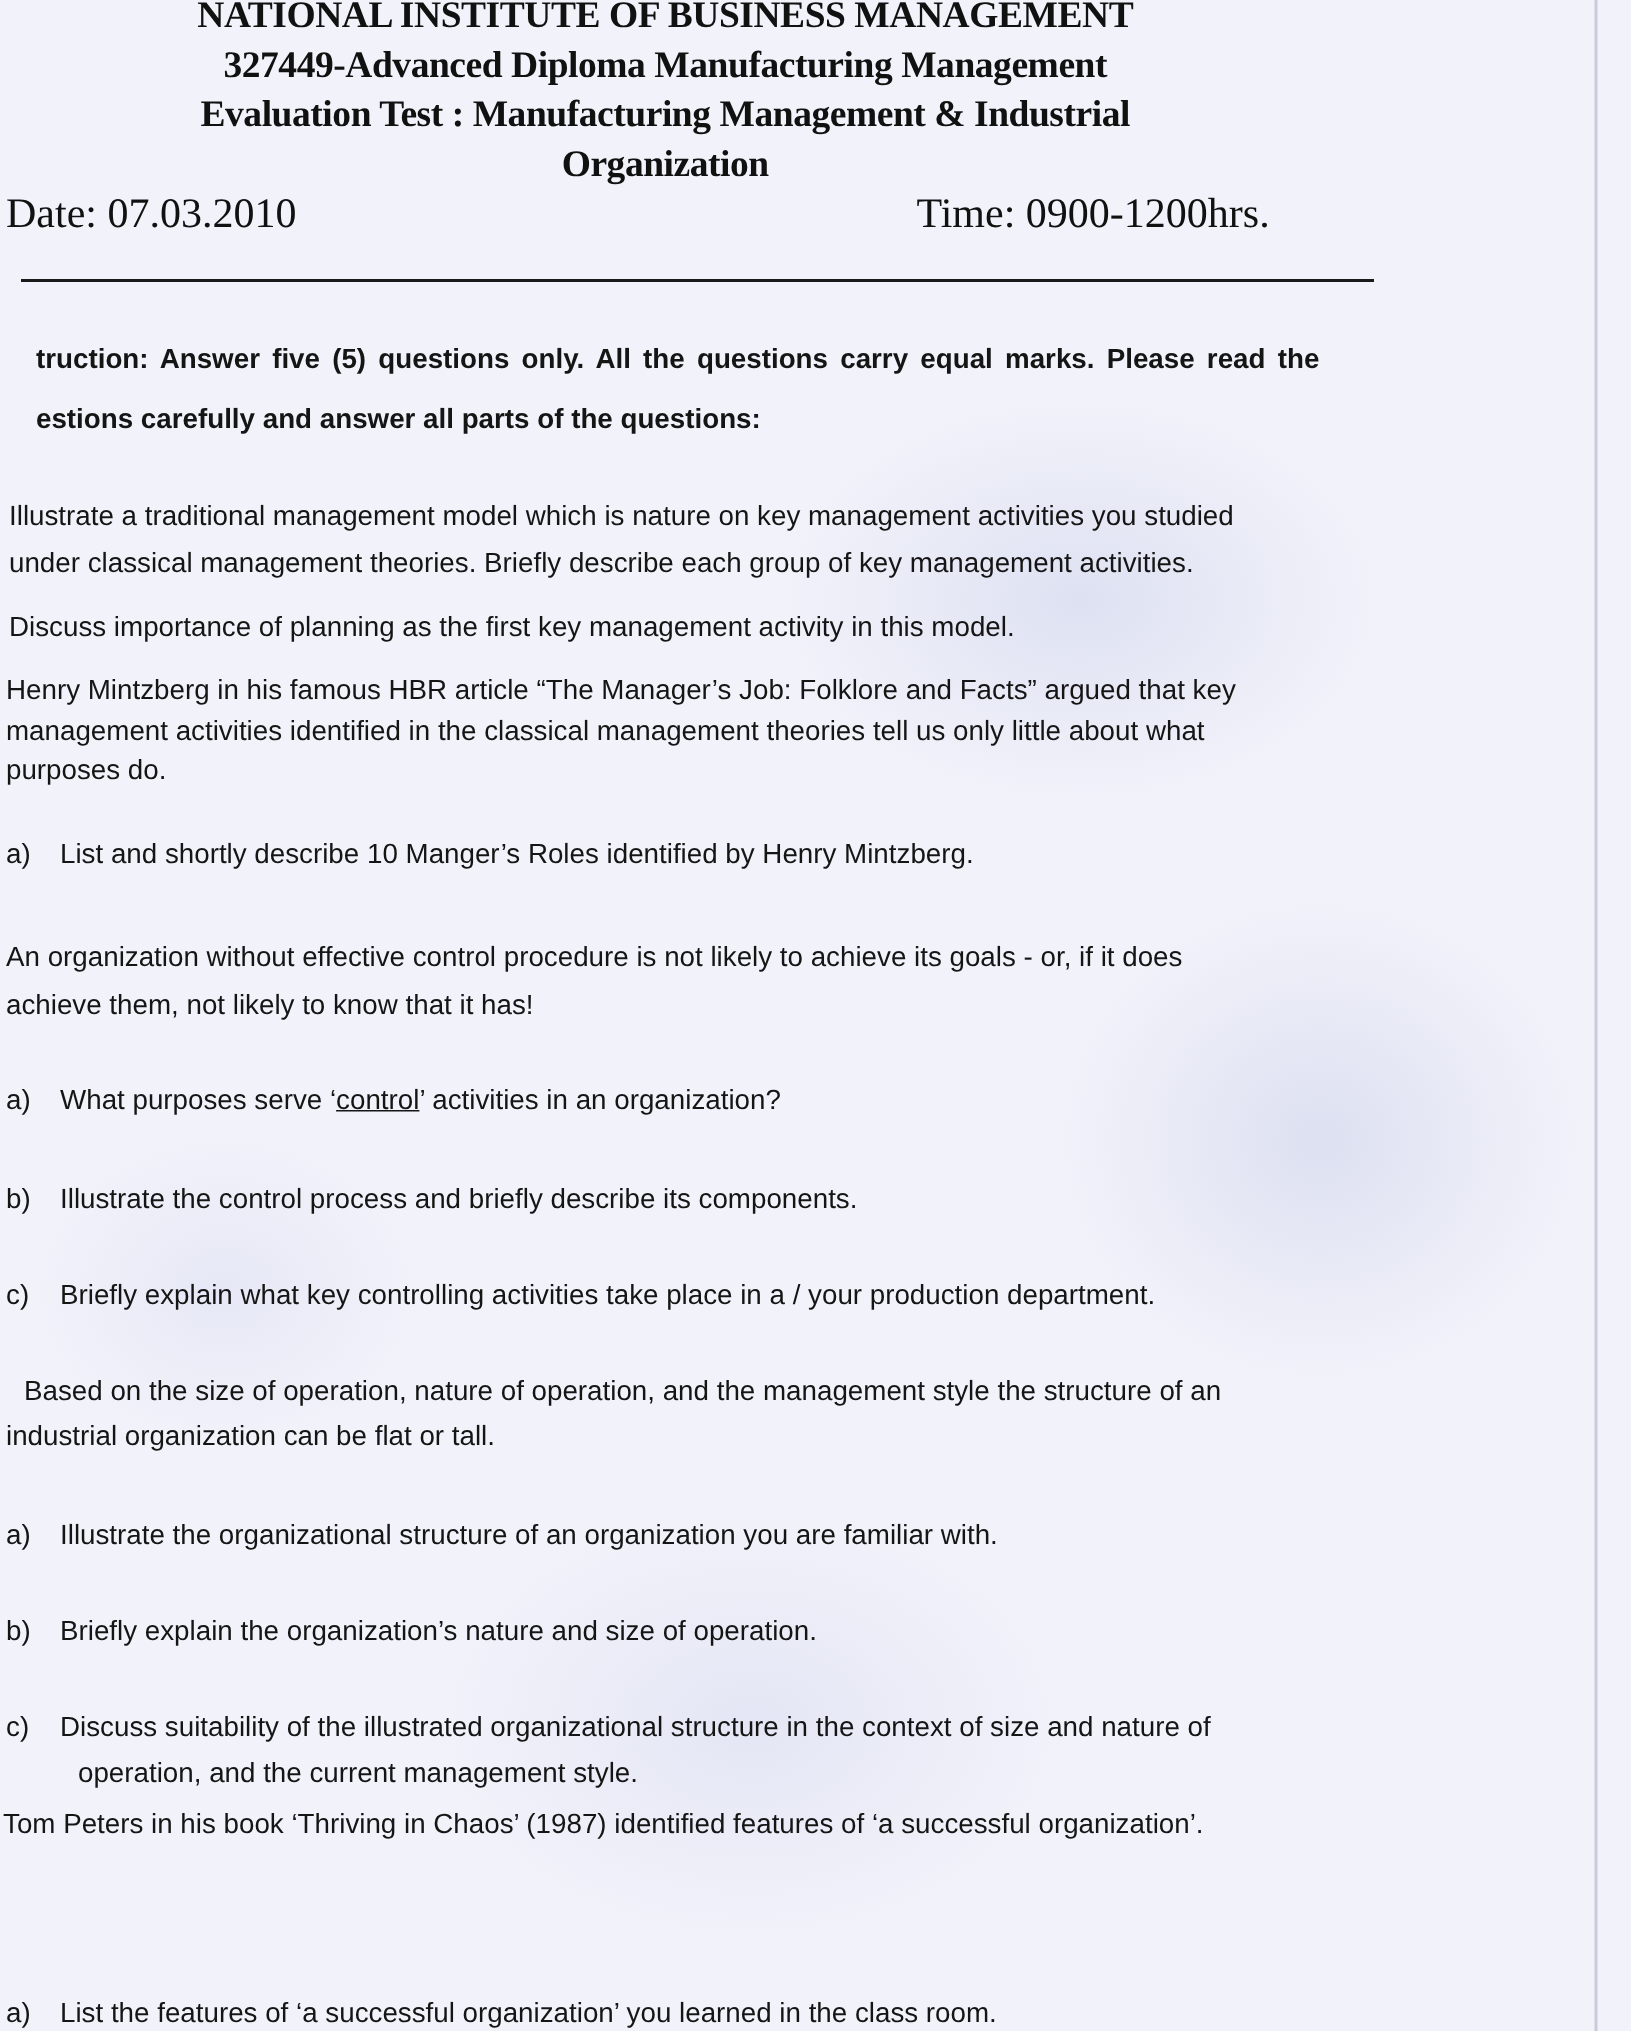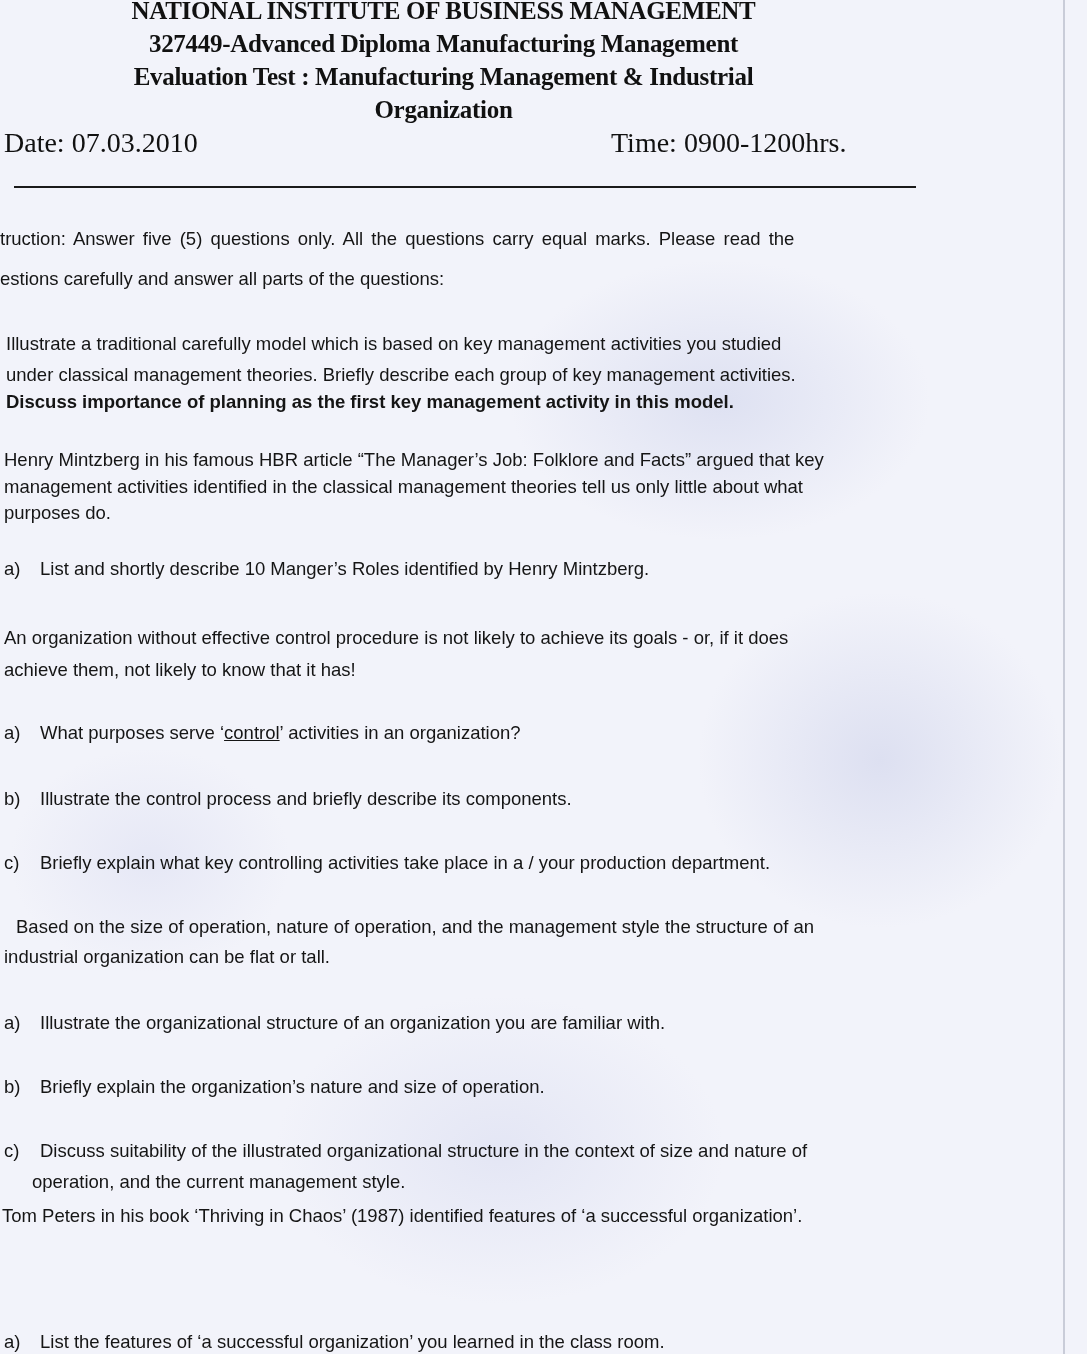--- a/index.html
+++ b/index.html
@@ -25,21 +25,21 @@
   .hdr-line.center-shift { left: -100px; }
   .meta {
     position: absolute; top: 128px; font-size: 28px; line-height: 30px;
   }
   .rule {
     position: absolute; left: 14px; top: 186px; width: 902px; height: 2px; background: #1a1a1a;
   }
   .txt {
     position: absolute; font-size: 18.5px; line-height: 31px; white-space: nowrap; color: #151515;
   }
-  .bold { font-weight: normal; }
+  .bold { font-weight: bold; padding-left: 24px; }
   .sub-label { display: inline-block; width: 36px; }
   u { text-decoration: underline; text-align: center; }
 </style>
 </head>
 <body>
 
 <div class="page-edge"></div>
 
 <div>
   <div class="hdr-line serif center-shift" style="top:-4px;">NATIONAL INSTITUTE OF BUSINESS MANAGEMENT</div>
@@ -50,23 +50,23 @@
   <div class="meta serif" style="left:611px;">Time: 0900-1200hrs.</div>
   <div class="rule"></div>
 </div>
 
 <div>
   <div class="txt sans bold" style="top:223px; left:0; word-spacing:3px;">truction: Answer five (5) questions only. All the questions carry equal marks. Please read the</div>
   <div class="txt sans bold" style="top:263px; left:0;">estions carefully and answer all parts of the questions:</div>
 </div>
 
 <div>
-  <div class="txt sans" style="top:328px; left:6px;">Illustrate a traditional carefully model which is based on key management activities you studied</div>
+  <div class="txt sans" style="top:328px; left:6px;">Illustrate a traditional management model which is nature on key management activities you studied</div>
   <div class="txt sans" style="top:359px; left:6px;">under classical management theories. Briefly describe each group of key management activities.</div>
-  <div class="txt sans" style="top:386px; left:6px;font-weight:bold;">Discuss importance of planning as the first key management activity in this model.</div>
+  <div class="txt sans" style="top:402px; left:6px;">Discuss importance of planning as the first key management activity in this model.</div>
 </div>
 
 <div>
   <div class="txt sans" style="top:444px; left:4px;">Henry Mintzberg in his famous HBR article “The Manager’s Job: Folklore and Facts” argued that key</div>
   <div class="txt sans" style="top:471px; left:4px;">management activities identified in the classical management theories tell us only little about what</div>
   <div class="txt sans" style="top:497px; left:4px;">purposes do.</div>
   <div class="txt sans" style="top:553px; left:4px;">
     <span class="sub-label">a)</span><span>List and shortly describe 10 Manger’s Roles identified by Henry Mintzberg.</span>
   </div>
 </div>
@@ -90,21 +90,21 @@
   <div class="txt sans" style="top:941px; left:4px;">industrial organization can be flat or tall.</div>
   <div class="txt sans" style="top:1007px; left:4px;">
     <span class="sub-label">a)</span><span>Illustrate the organizational structure of an organization you are familiar with.</span>
   </div>
   <div class="txt sans" style="top:1071px; left:4px;">
     <span class="sub-label">b)</span><span>Briefly explain the organization’s nature and size of operation.</span>
   </div>
   <div class="txt sans" style="top:1135px; left:4px;">
     <span class="sub-label">c)</span><span>Discuss suitability of the illustrated organizational structure in the context of size and nature of</span>
   </div>
-  <div class="txt sans" style="top:1166px; left:32px;text-align:center;">operation, and the current management style.</div>
+  <div class="txt sans" style="top:1166px; left:52px;text-align:center;">operation, and the current management style.</div>
 </div>
 
 <div>
   <div class="txt sans" style="top:1200px; left:2px;">Tom Peters in his book ‘Thriving in Chaos’ (1987) identified features of ‘a successful organization’.</div>
   <div class="txt sans" style="top:1326px; left:4px;">
     <span class="sub-label">a)</span><span>List the features of ‘a successful organization’ you learned in the class room.</span>
   </div>
 </div>
 
 </body></html>

